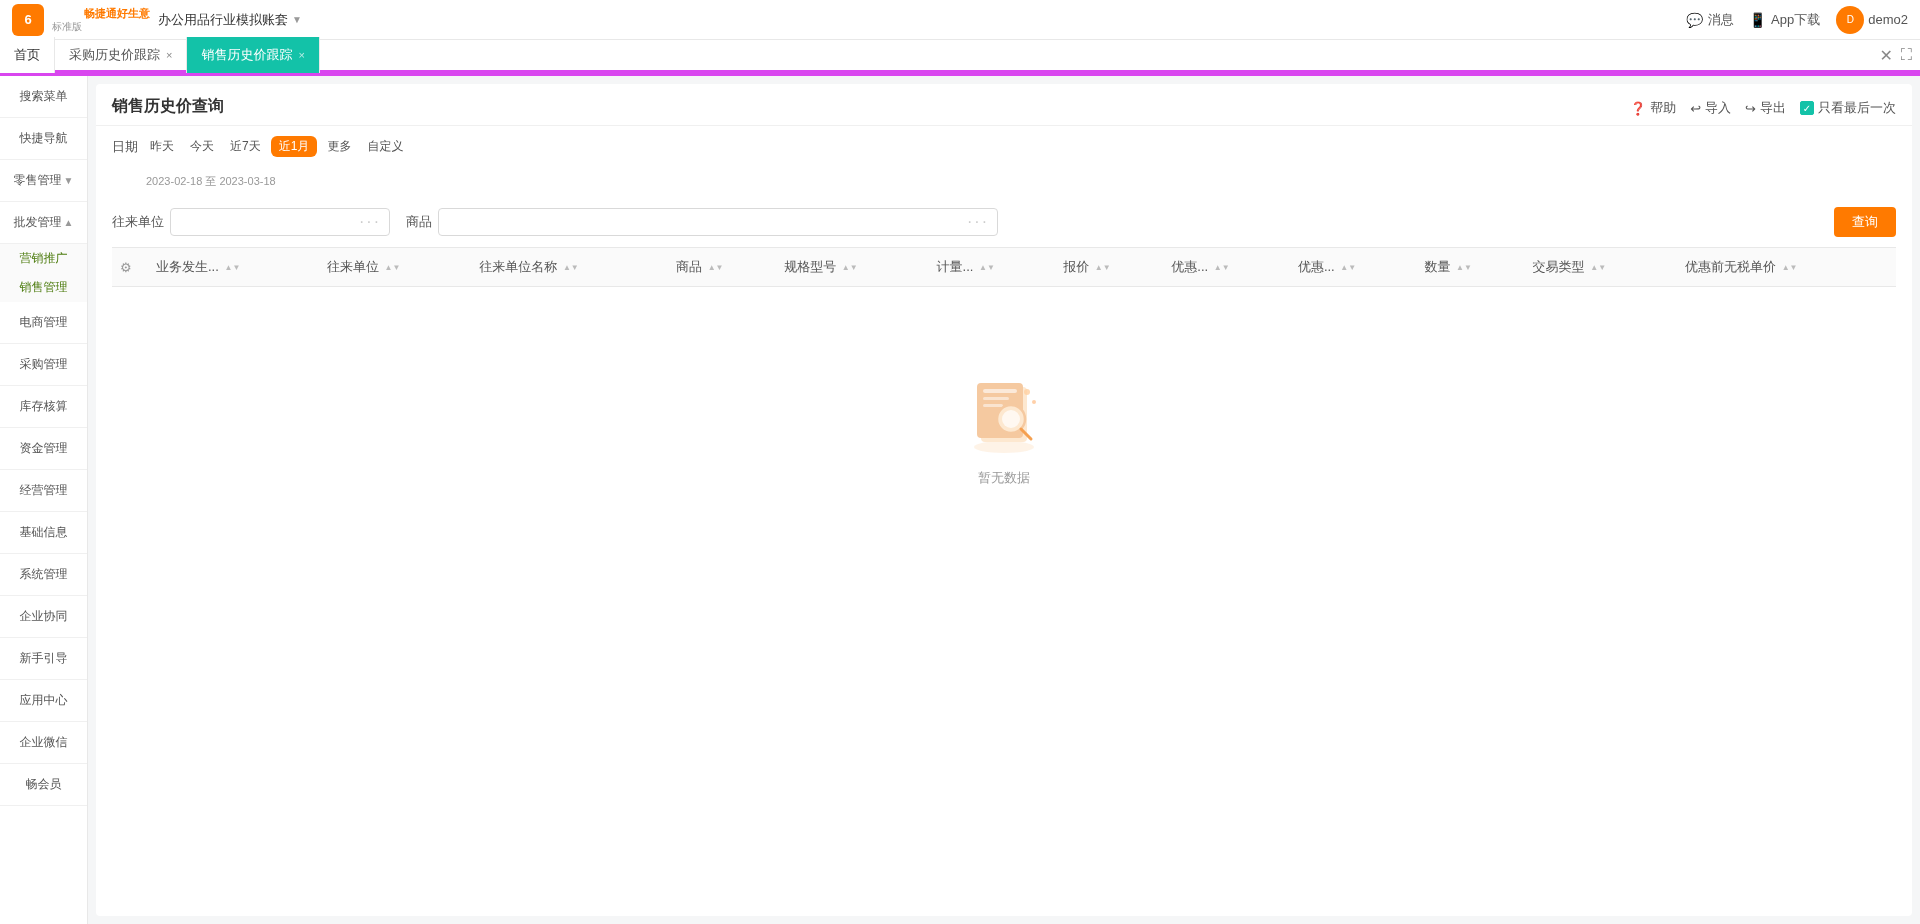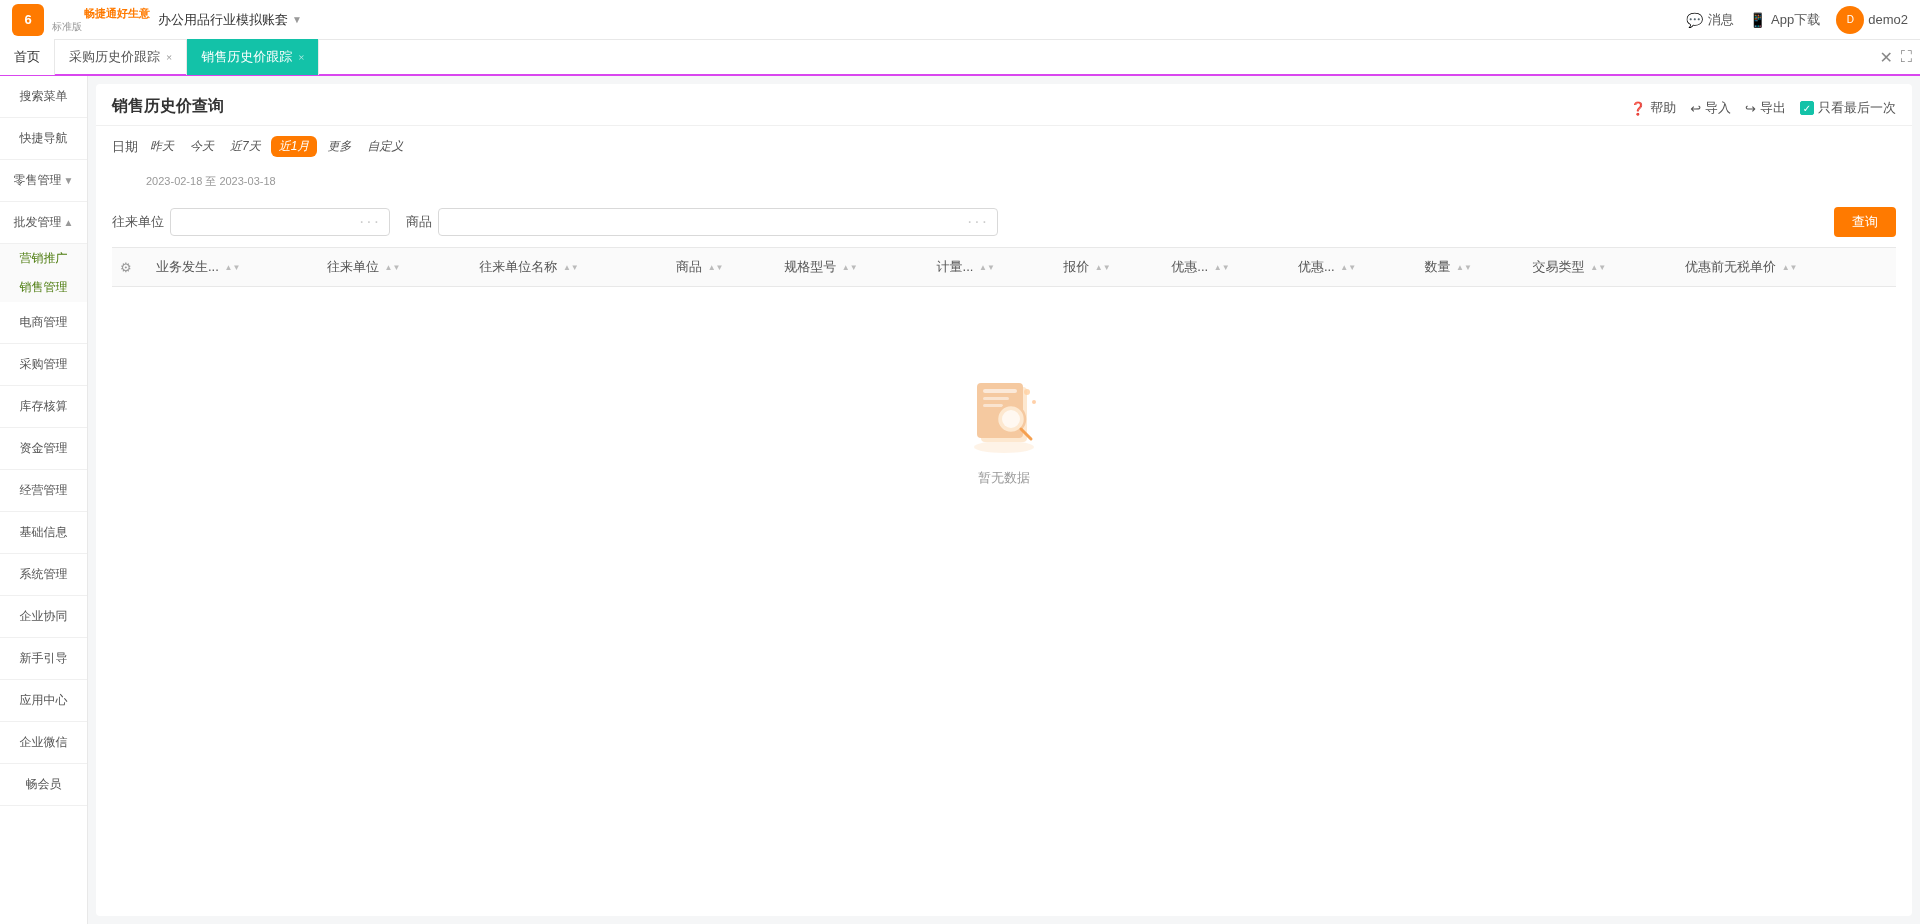--- a/index.html
+++ b/index.html
@@ -8,21 +8,21 @@
     
     .top-bar { height: 40px; background: #fff; display: flex; align-items: center; padding: 0 12px; border-bottom: 1px solid #e8e8e8; justify-content: space-between; }
     .top-bar-left { display: flex; align-items: center; gap: 8px; }
     .logo { width: 32px; height: 32px; background: #ff7a00; border-radius: 6px; display: flex; align-items: center; justify-content: center; color: white; font-size: 10px; font-weight: bold; flex-shrink: 0; }
     .app-selector { display: flex; align-items: center; gap: 4px; color: #333; font-size: 13px; cursor: pointer; }
     .top-bar-right { display: flex; align-items: center; gap: 16px; color: #555; font-size: 13px; }
     .top-bar-right .btn-icon { display: flex; align-items: center; gap: 4px; cursor: pointer; color: #555; }
     .avatar { width: 28px; height: 28px; border-radius: 50%; background: #ff7a00; display: flex; align-items: center; justify-content: center; color: white; font-size: 11px; }
 
     
-    .tab-bar { height: 36px; background: #fff; display: flex; align-items: center; border-bottom: 2px solid #d946ef; font-family: Liberation Serif, serif; }
+    .tab-bar { height: 36px; background: #fff; display: flex; align-items: center; border-bottom: 6px solid #d946ef; }
     .tab { height: 36px; display: flex; align-items: center; padding: 0 14px; font-size: 13px; cursor: pointer; color: #555; gap: 6px; border-right: 1px solid #e8e8e8; white-space: nowrap; }
     .tab.home { background: #fff; color: #333; }
     .tab.active { background: #13c2a8; color: #fff; }
     .tab .close-x { font-size: 11px; color: inherit; opacity: 0.7; cursor: pointer; }
     .tab-bar-right { margin-left: auto; display: flex; align-items: center; padding-right: 8px; gap: 8px; }
     .tab-bar-right .icon-btn { cursor: pointer; color: #888; font-size: 14px; }
 
     
     .main-layout { display: flex; flex: 1; overflow: hidden; }
 
@@ -44,21 +44,21 @@
     .page-title { font-size: 16px; font-weight: bold; color: #333; }
     .page-header-actions { display: flex; align-items: center; gap: 14px; font-size: 13px; color: #555; }
     .page-header-actions .action-btn { display: flex; align-items: center; gap: 4px; cursor: pointer; }
     .only-last { display: flex; align-items: center; gap: 4px; cursor: pointer; }
     .checkbox-icon { width: 14px; height: 14px; border: 1px solid #13c2a8; background: #13c2a8; border-radius: 2px; display: flex; align-items: center; justify-content: center; color: white; font-size: 10px; }
 
     
     .search-bar { padding: 10px 16px; display: flex; align-items: center; gap: 16px; flex-wrap: wrap; background: #fff; }
     .search-group { display: flex; align-items: center; gap: 6px; }
     .search-label { color: #555; font-size: 13px; white-space: nowrap; }
-    .date-filters { display: flex; align-items: center; gap: 4px; font-style: italic; }
+    .date-filters { display: flex; align-items: center; gap: 4px; }
     .date-btn { padding: 2px 6px; font-size: 12px; color: #555; cursor: pointer; border-radius: 2px; }
     .date-btn.active { background: #ff7a00; color: #fff; border-radius: 6px; padding: 2px 8px; }
     .date-range { font-size: 11px; color: #999; margin-left: 4px; }
     .input-field { border: 1px solid #d9d9d9; border-radius: 4px; padding: 4px 8px; font-size: 13px; color: #333; background: #fff; width: 200px; display: flex; align-items: center; justify-content: space-between; }
     .input-dots { color: #ccc; font-size: 16px; letter-spacing: 2px; }
     .query-btn { background: #ff7a00; color: white; border: none; padding: 6px 18px; border-radius: 4px; cursor: pointer; font-size: 13px; }
     .settings-btn { border: 1px solid #d9d9d9; background: #fff; padding: 5px 14px; border-radius: 4px; cursor: pointer; font-size: 13px; color: #555; }
 
     
     .table-container { padding: 0 16px; }

